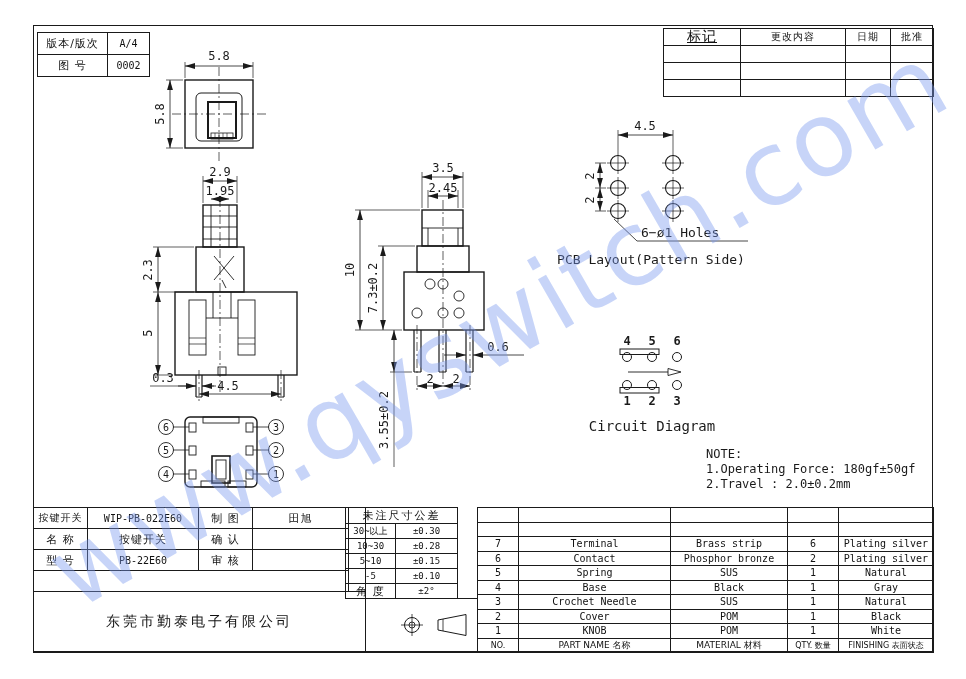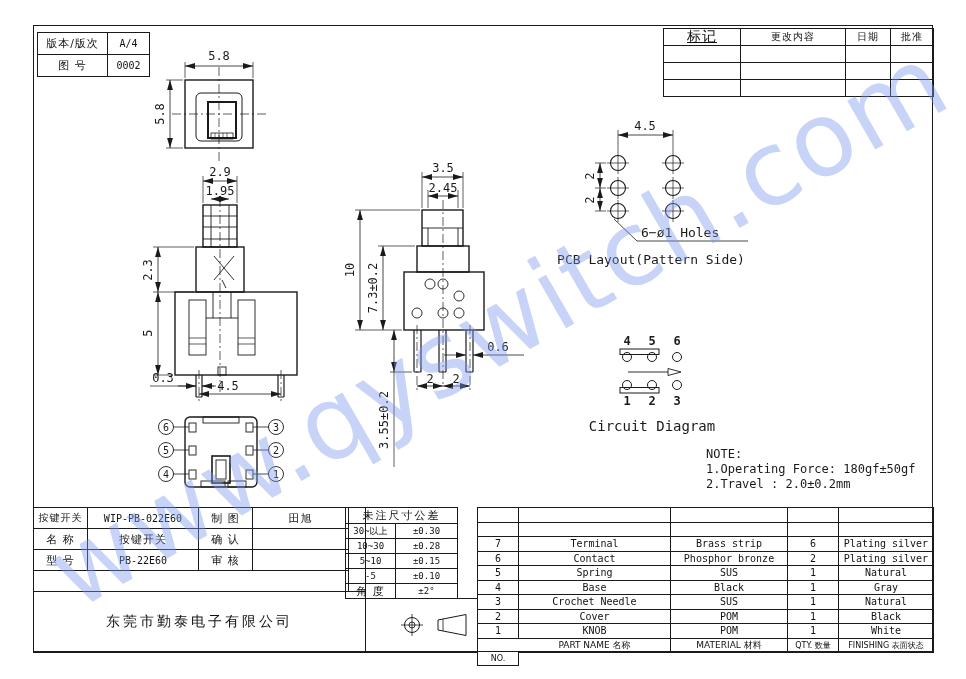--- a/index.html
+++ b/index.html
@@ -198,21 +198,21 @@
       <div class="cell bomtxt" style="width:95px;height:14.5px;">Black</div>
     </div>
     <div class="row">
       <div class="cell bomtxt" style="width:41px;height:14.5px;">1</div>
       <div class="cell bomtxt" style="width:152px;height:14.5px;">KNOB</div>
       <div class="cell bomtxt" style="width:117px;height:14.5px;">POM</div>
       <div class="cell bomtxt" style="width:51px;height:14.5px;">1</div>
       <div class="cell bomtxt" style="width:95px;height:14.5px;">White</div>
     </div>
     <div class="row">
-      <div class="cell" style="width:41px;height:14.5px;font-size:8px;margin-top:13px;">NO.</div>
+      <div class="cell" style="width:41px;height:14.5px;font-size:8px;">NO.</div>
       <div class="cell" style="width:152px;height:14.5px;font-size:9px;">PART NAME 名称</div>
       <div class="cell" style="width:117px;height:14.5px;font-size:9px;">MATERIAL 材料</div>
       <div class="cell" style="width:51px;height:14.5px;font-size:8px;">QTY. 数量</div>
       <div class="cell" style="width:95px;height:14.5px;font-size:8px;">FINISHING 表面状态</div>
     </div>
   </div>
 
   <svg class="abs" style="left:0;top:0;pointer-events:none;" width="966" height="679" viewBox="0 0 966 679">
     <defs>
       <marker id="arr" markerWidth="11" markerHeight="7" refX="10" refY="3.5" orient="auto-start-reverse" markerUnits="userSpaceOnUse">

